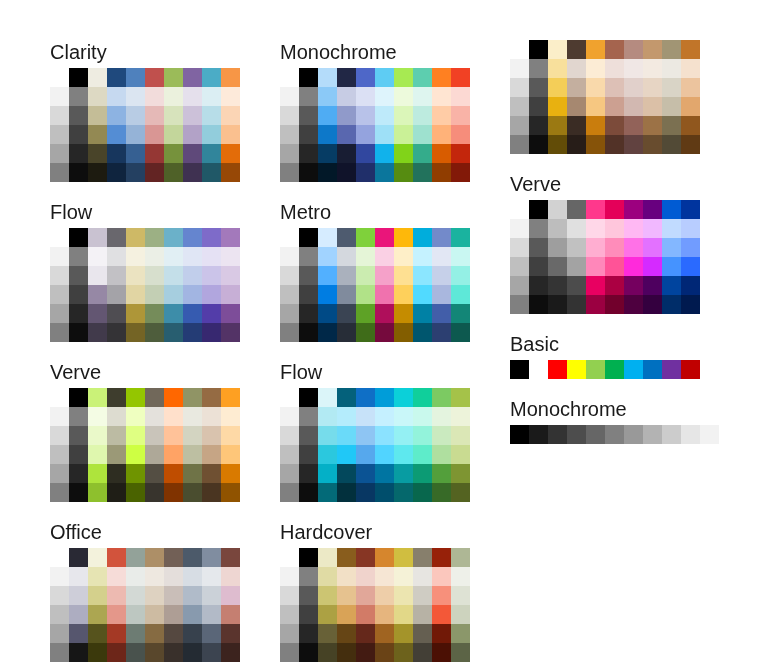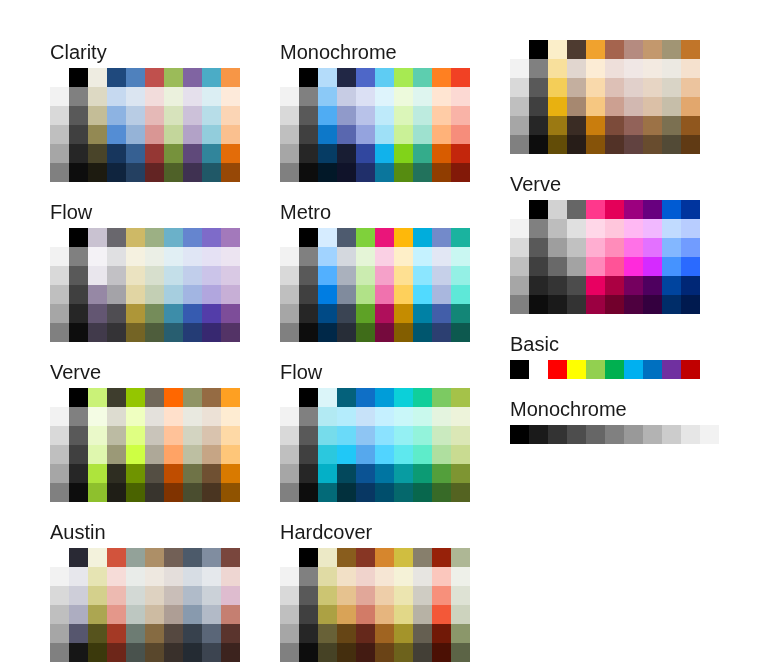--- a/index.html
+++ b/index.html
@@ -276,21 +276,21 @@
             <div class="swatch" title="#4a6300" style="background-color: rgb(74, 99, 0);"></div>
             <div class="swatch" title="#38342d" style="background-color: rgb(56, 52, 45);"></div>
             <div class="swatch" title="#803300" style="background-color: rgb(128, 51, 0);"></div>
             <div class="swatch" title="#4a4d2f" style="background-color: rgb(74, 77, 47);"></div>
             <div class="swatch" title="#4a3521" style="background-color: rgb(74, 53, 33);"></div>
             <div class="swatch" title="#905300" style="background-color: rgb(144, 83, 0);"></div>
           </div>
         </div>
       </div>
       <div class="palette-block">
-        <div class="palette-title">Austin</div>
+        <div class="palette-title">Office</div>
         <div class="swatch-grid">
           <div class="swatch-row">
             <div class="swatch" title="#ffffff" style="background-color: rgb(255, 255, 255);"></div>
             <div class="swatch" title="#292934" style="background-color: rgb(41, 41, 52);"></div>
             <div class="swatch" title="#f3f2dc" style="background-color: rgb(243, 242, 220);"></div>
             <div class="swatch" title="#d2533c" style="background-color: rgb(210, 83, 60);"></div>
             <div class="swatch" title="#93a299" style="background-color: rgb(147, 162, 153);"></div>
             <div class="swatch" title="#ad8f67" style="background-color: rgb(173, 143, 103);"></div>
             <div class="swatch" title="#726056" style="background-color: rgb(114, 96, 86);"></div>
             <div class="swatch" title="#4c5a6a" style="background-color: rgb(76, 90, 106);"></div>

